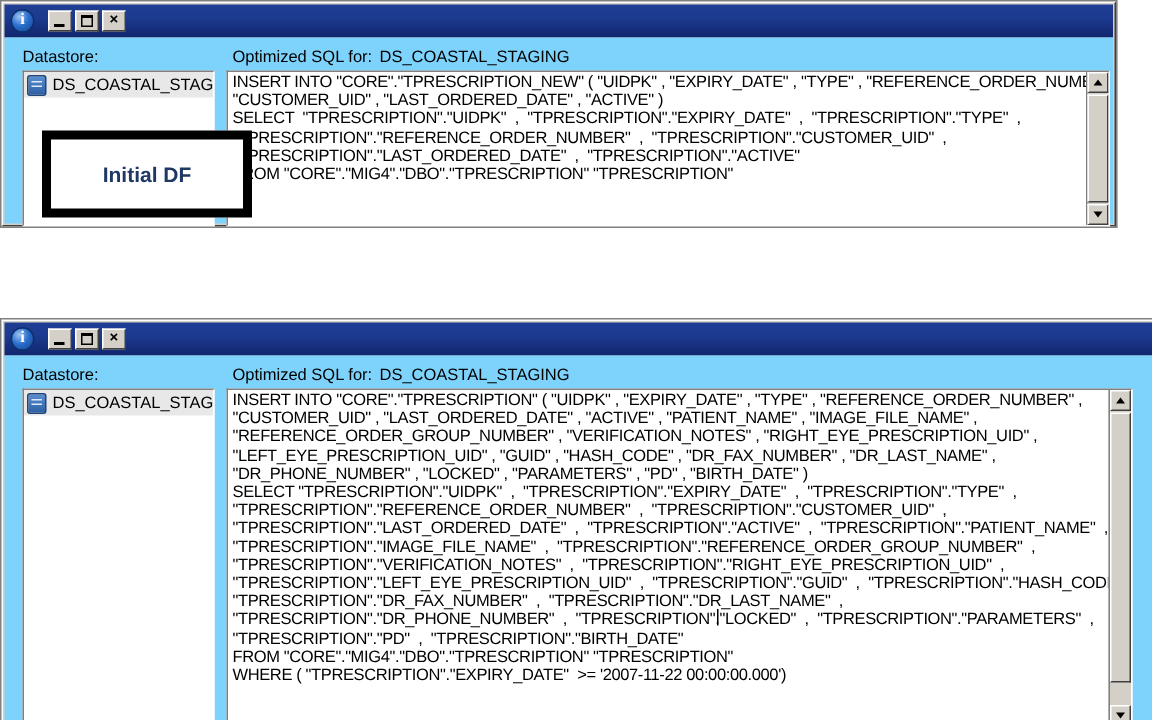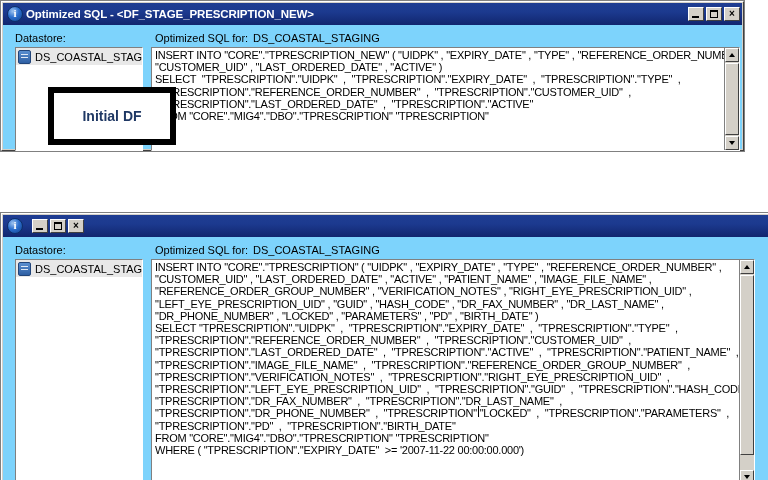--- a/index.html
+++ b/index.html
@@ -300,21 +300,20 @@
 <div id="root">
 
   <div class="window" id="w1" style="left:0px; top:0px; width:745px; height:152px;">
     <div class="win-outer-hilite"></div>
 
     <div class="titlebar">
       <span class="title-icon">
         <span class="info-circle"></span>
         <span class="info-i">i</span>
       </span>
-      <span class="title-text">Optimized SQL - &lt;DF_STAGE_PRESCRIPTION_NEW&gt;</span>
       <span class="win-buttons">
         <span class="win-btn">
           <span class="glyph-min"></span>
         </span>
         <span class="win-btn">
           <span class="glyph-max"></span>
         </span>
         <span class="win-btn">
           <span class="glyph-close">×</span>
         </span>
@@ -423,17 +422,17 @@
           <div class="sb-thumb" style="top:15px; height:180px;"></div>
           <div class="sb-arrow down">
               <span class="tri"></span>
             </div>
         </div>
       </div>
 
     </div>
   </div>
 
-  <div class="annotation-box" style="left:28px; top:87px; width:128px; height:58px;margin-left:20px;">
+  <div class="annotation-box" style="left:28px; top:87px; width:140px; height:58px;">
     <span class="annotation-label">Initial DF</span>
   </div>
 
 </div>
 
 </body></html>

